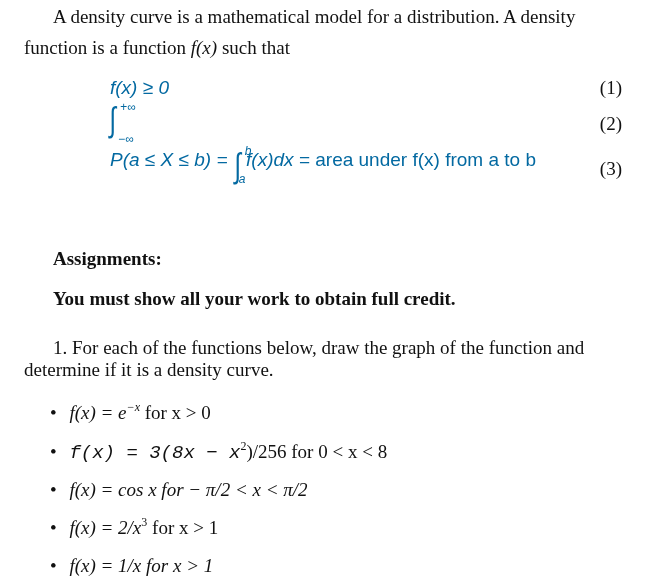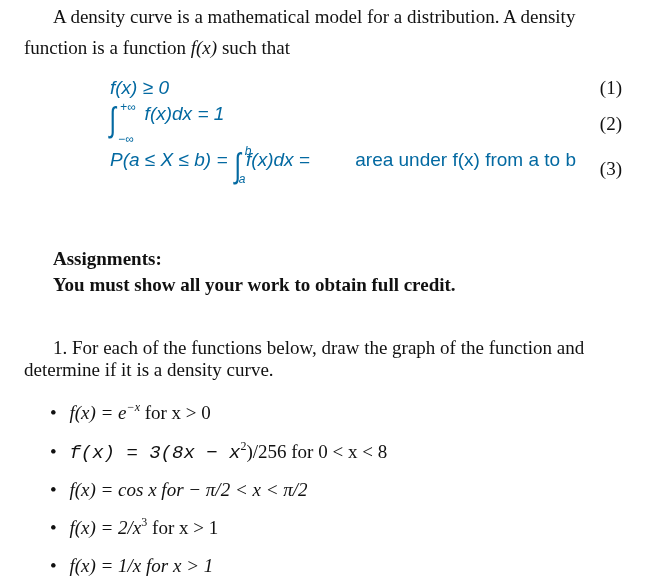--- a/index.html
+++ b/index.html
@@ -21,35 +21,34 @@
 <div class="txt" style="left:53px;top:6px;">A density curve is a mathematical model for a distribution.  A density</div>
 <div class="txt" style="left:24px;top:37px;"><span>function is a function </span><span class="it">f(x)</span><span> such that</span></div>
 
 <div class="eq it" style="left:110px;top:77px;">f(x) ≥ 0</div>
 <div class="eqnum" style="top:77px;">(1)</div>
 
 <div class="eq" style="left:108px;top:104px;height:36px;">
   <span class="int">∫</span>
   <span class="lim" style="left:12px;top:-4px;">+∞</span>
   <span class="lim" style="left:10px;top:28px;">−∞</span>
-  <span class="it" style="margin-left:22px;position:relative;top:-4px;">f(x)dx = 1</span>
 </div>
 <div class="eqnum" style="top:113px;">(2)</div>
 
 <div class="eq" style="left:110px;top:150px;height:36px;">
   <span class="it" style="position:relative;top:-4px;">P(a ≤ X ≤ b) = </span><span style="position:relative;display:inline-block;">
     <span class="int">∫</span>
     <span class="lim" style="left:12px;top:-6px;">b</span>
     <span class="lim" style="left:6px;top:22px;">a</span>
-  </span><span class="it" style="position:relative;top:-4px;margin-left:4px;">f(x)dx = </span><span style="position:relative;top:-4px;margin-left:40px;">area under f(x) from a to b</span>
+  </span><span class="it" style="position:relative;top:-4px;margin-left:4px;">f(x)dx = </span><span style="position:relative;top:-4px;">area under f(x) from a to b</span>
 </div>
 <div class="eqnum" style="top:158px;">(3)</div>
 
 <div class="txt bold" style="left:53px;top:248px;">Assignments:</div>
-<div class="txt bold" style="left:53px;top:274px;">You must show all your work to obtain full credit.</div>
+<div class="txt bold" style="left:53px;top:288px;">You must show all your work to obtain full credit.</div>
 
 <div class="txt" style="left:53px;top:337px;">1.  For each of the functions below, draw the graph of the function and</div>
 <div class="txt" style="left:24px;top:359px;">determine if it is a density curve.</div>
 
 <div>
   <div class="txt" style="left:50px;top:402px;">
     <span>•</span>
     <span class="it" style="margin-left:8px;">f(x) = e</span><sup class="it">−x</sup><span> for x &gt; 0</span>
   </div>
   <div class="txt" style="left:50px;top:441px;">

